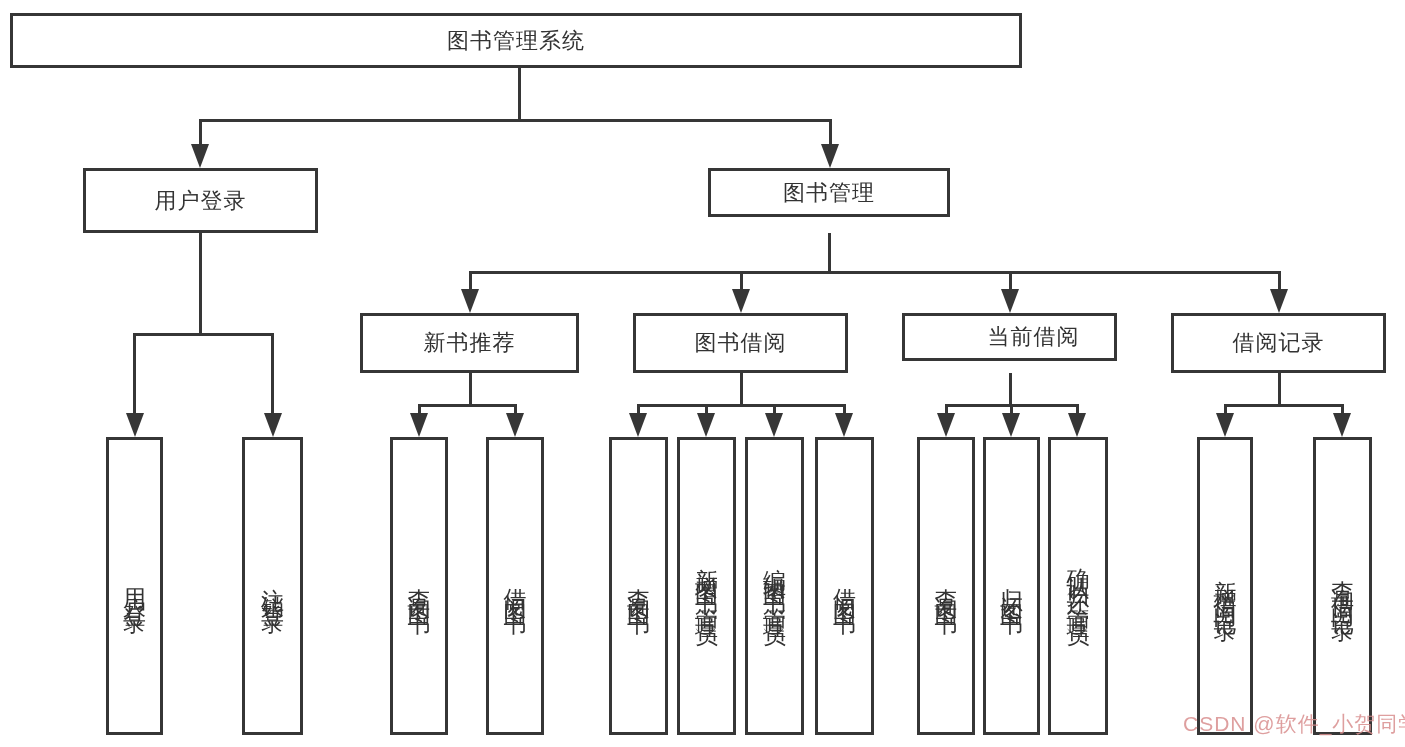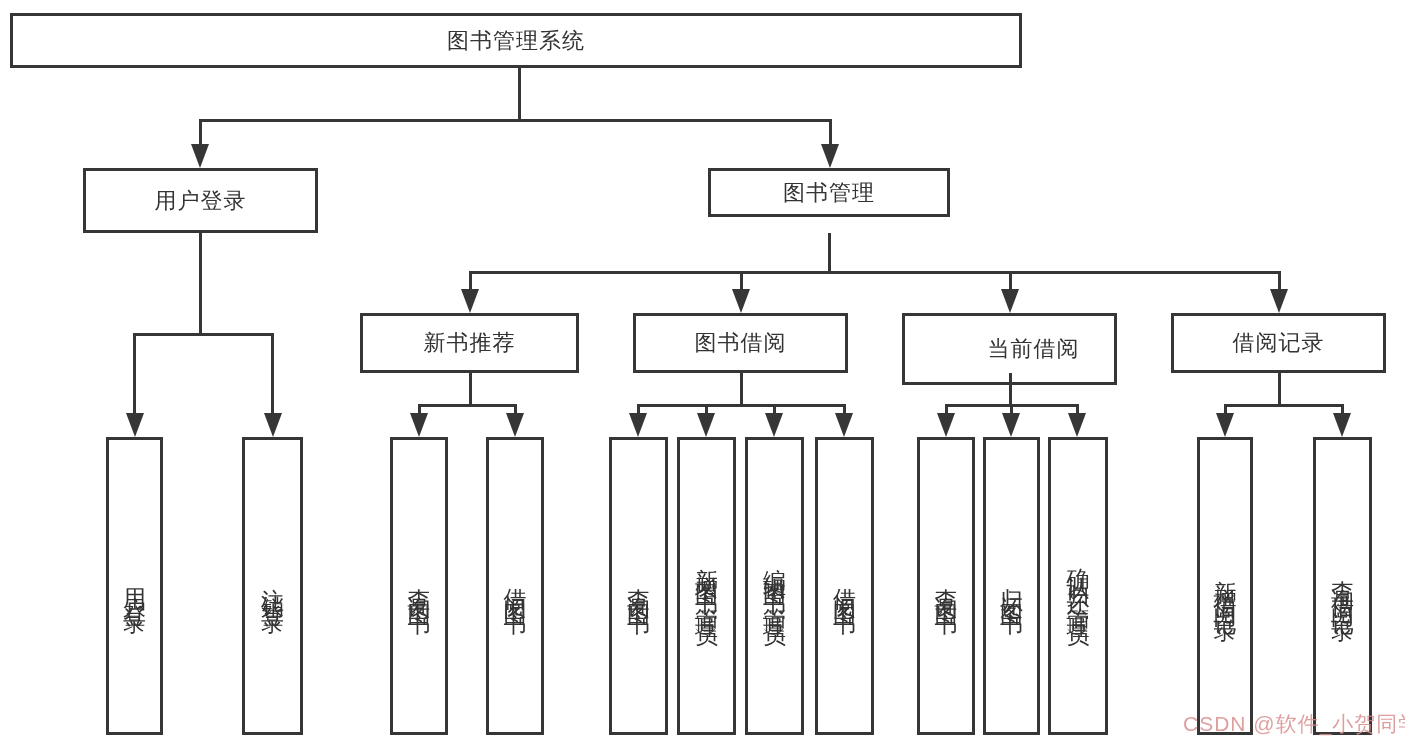--- a/index.html
+++ b/index.html
@@ -92,21 +92,21 @@
   <div class="arrow" style="left:461px; top:289px;"></div>
   <div class="vline" style="left:740px; top:271px; height:20px;"></div>
   <div class="arrow" style="left:732px; top:289px;"></div>
   <div class="vline" style="left:1009px; top:271px; height:20px;"></div>
   <div class="arrow" style="left:1001px; top:289px;"></div>
   <div class="vline" style="left:1278px; top:271px; height:20px;"></div>
   <div class="arrow" style="left:1270px; top:289px;"></div>
 
   <div class="box" style="left:633px; top:313px; width:215px; height:60px;">图书借阅</div>
   <div class="box" style="left:360px; top:313px; width:219px; height:60px;">新书推荐</div>
-  <div class="box" style="left:902px; top:313px; width:215px; height:72px;padding-left:48px;">当前借阅</div>
+  <div class="box" style="left:902px; top:313px; width:215px; height:48px;padding-left:48px;">当前借阅</div>
   <div class="box" style="left:1171px; top:313px; width:215px; height:60px;">借阅记录</div>
 
   <div class="vline" style="left:469px; top:373px; height:33px;"></div>
   <div class="hline" style="left:418px; top:404px; width:99px;"></div>
   <div class="vline" style="left:418px; top:404px; height:11px;"></div>
   <div class="arrow" style="left:410px; top:413px;"></div>
   <div class="vline" style="left:514px; top:404px; height:11px;"></div>
   <div class="arrow" style="left:506px; top:413px;"></div>
 
   <div class="vbox" style="left:390px; top:437px; width:58px; height:298px;">查询图书</div>

